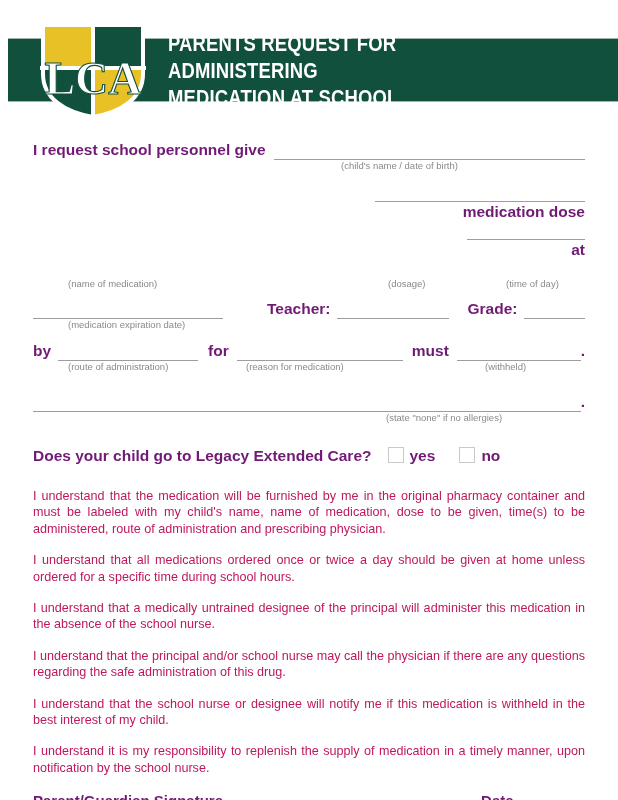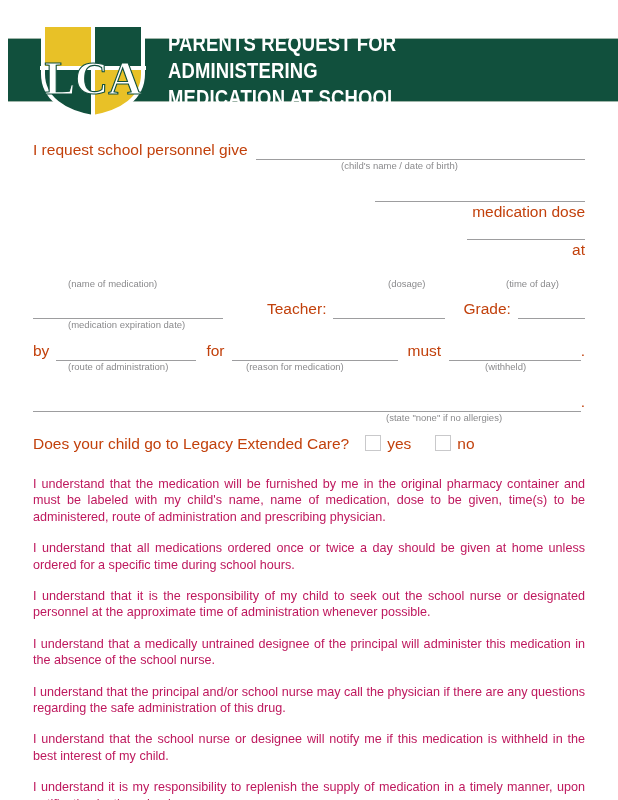--- a/index.html
+++ b/index.html
@@ -69,22 +69,22 @@
   }
 
   .frow {
     display: flex;
     align-items: flex-end;
     white-space: nowrap;
   }
   .ftext {
     font-size: 15.5px;
     line-height: 20px;
-    color: #c2410c;
-    font-weight: 400;
+    color: #701a75;
+    font-weight: 700;
   }
   .blank {
     border-bottom: 1px solid #9d9d9f;
     height: 17px;
     flex: none;
   }
   .blank.grow { flex: 1 1 auto; }
 
   .caption-row {
     position: relative;
@@ -224,32 +224,31 @@
   <div class="block">
     <div class="frow" style="margin-top:18px;">
       <span class="blank grow"></span>
       <span class="ftext">.</span>
     </div>
     <div class="caption-row">
       <span style="left:353px;">(state "none" if no allergies)</span>
     </div>
   </div>
 
-  <div class="frow" style="margin-top:9px; align-items:center;">
+  <div class="frow" style="margin-top:21px; align-items:center;">
     <span class="ftext">Does your child go to Legacy Extended Care?</span>
     <span class="cbox" style="margin-left:16px;"></span>
     <span class="ftext">yes</span>
     <span class="cbox" style="margin-left:24px;"></span>
     <span class="ftext">no</span>
   </div>
 
   <div style="margin-top:22px;">
     <p class="para">I understand that the medication will be furnished by me in the original pharmacy container and must be labeled with my child's name, name of medication, dose to be given, time(s) to be administered, route of administration and prescribing physician.</p>
     <p class="para">I understand that all medications ordered once or twice a day should be given at home unless ordered for a specific time during school hours.</p>
-    <p class="para">I understand that it is the responsibility of my child to seek out the school nurse or designated personnel at the approximate time of administration whenever possible.</p>
     <p class="para">I understand that a medically untrained designee of the principal will administer this medication in the absence of the school nurse.</p>
     <p class="para">I understand that the principal and/or school nurse may call the physician if there are any questions regarding the safe administration of this drug.</p>
     <p class="para">I understand that the school nurse or designee will notify me if this medication is withheld in the best interest of my child.</p>
     <p class="para">I understand it is my responsibility to replenish the supply of medication in a timely manner, upon notification by the school nurse.</p>
   </div>
 
   <div style="margin-top:10px;">
 
     <div class="sigrow">
       <span class="ftext">Parent/Guardian Signature</span>

